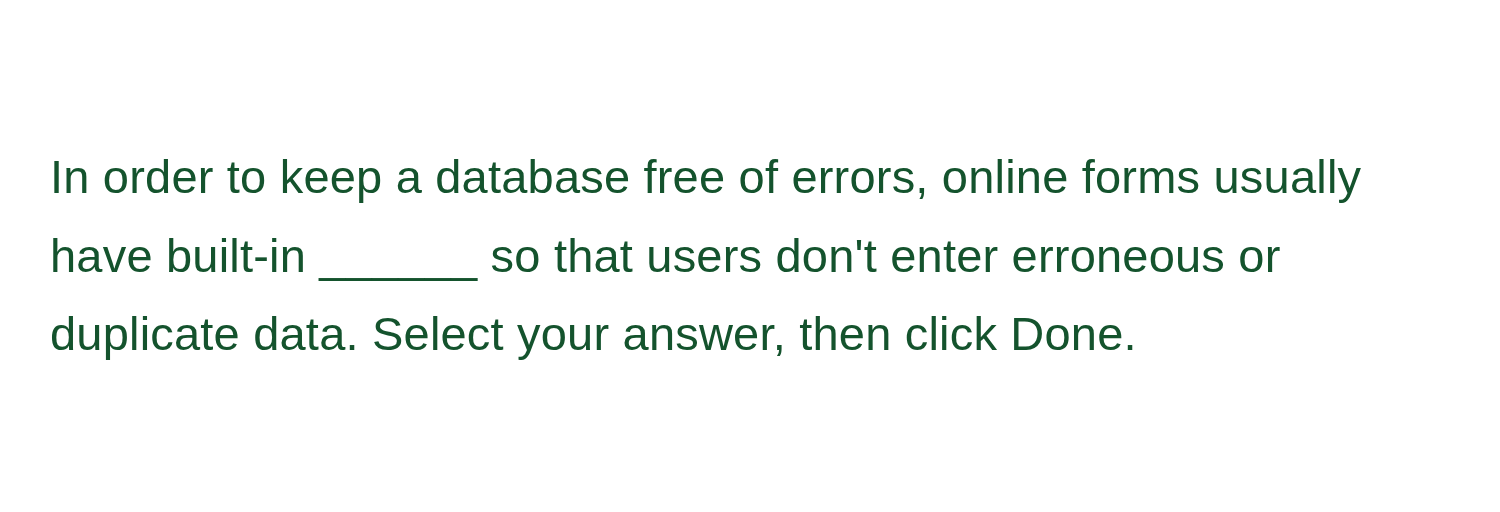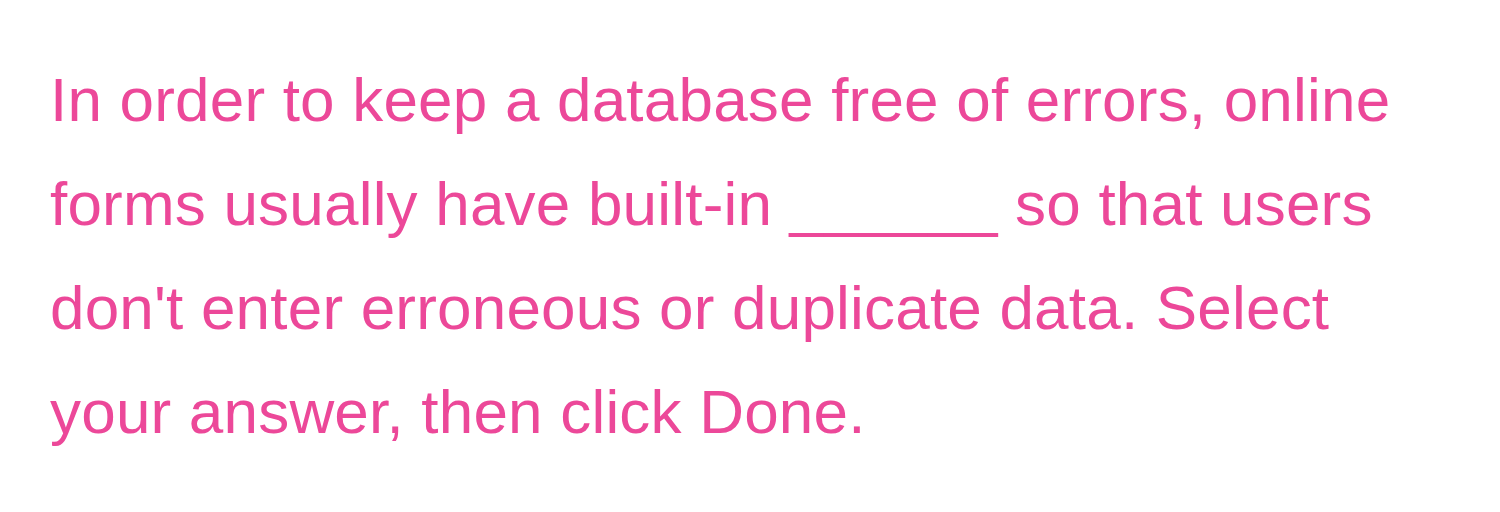--- a/index.html
+++ b/index.html
@@ -10,23 +10,23 @@
     body {
       width: 1500px;
       height: 512px;
       background: #ffffff;
       font-family: -apple-system, BlinkMacSystemFont, "Segoe UI", Helvetica, Arial, sans-serif;
       display: flex;
       align-items: center;
       padding: 0 50px;
     }
     .question-text {
-      font-size: 62px;
+      font-size: 47px;
       line-height: 1.68;
-      color: #ec4899;
+      color: #14532d;
       font-weight: 400;
       letter-spacing: 0.2px;
     }
   </style>
 </head>
 <body>
 
 <p class="question-text">In order to keep a database free of errors, online forms usually have built-in ______ so that users don't enter erroneous or duplicate data. Select your answer, then click Done.</p>
 
 </body></html>

